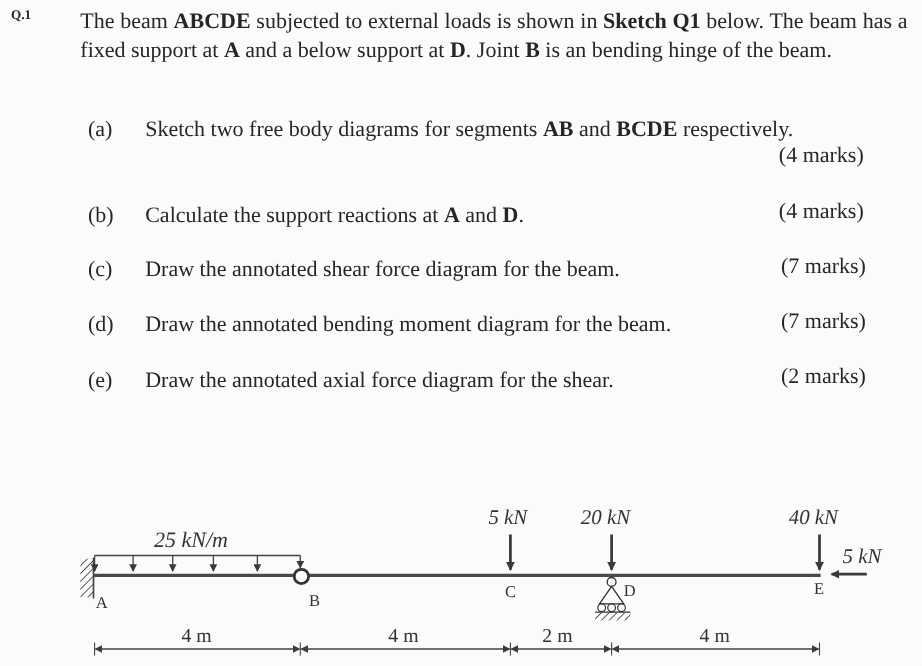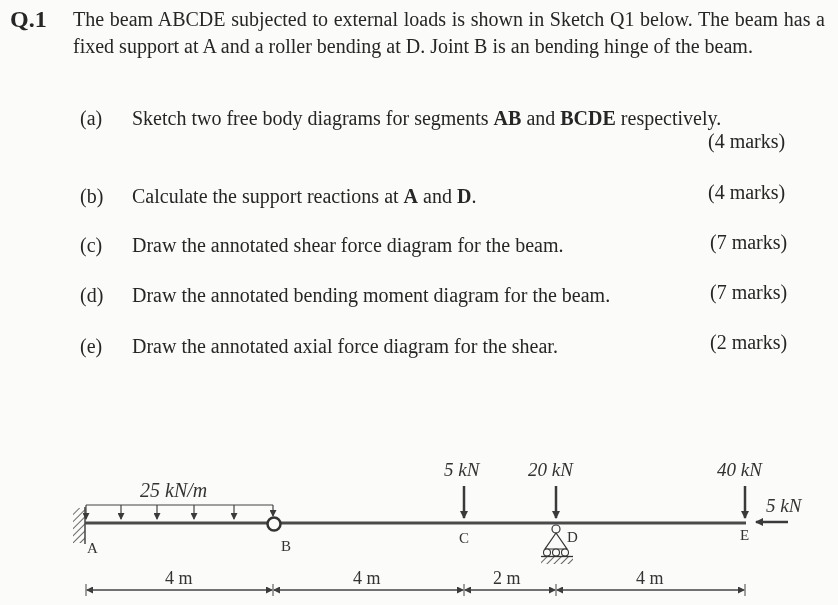--- a/index.html
+++ b/index.html
@@ -3,35 +3,35 @@
 <meta charset="utf-8">
 <style>
   html, body { margin:0; padding:0; }
   body {
     width:838px; height:605px; overflow:hidden;
     background:#fbfbf9;
     font-family:"Liberation Serif", "DejaVu Serif", serif;
     color:#262626;
     position:relative;
   }
-  .qnum { position:absolute; left:10px; top:6px; font-size:24px; font-weight:bold; }
+  .qnum { position:absolute; left:10px; top:6px; font-size:12px; font-weight:bold; }
   .intro { position:absolute; left:73px; top:6px; width:752px; font-size:20px; line-height:27px; text-align:justify; }
-  .intro b { font-weight:normal; }
+  .intro b { font-weight:bold; }
   .part { position:absolute; left:80px; font-size:20px; }
   .part .lbl { position:absolute; left:0; top:0; }
   .part .txt { position:absolute; left:52px; top:0; white-space:nowrap; }
   .marks { position:absolute; font-size:20px; white-space:nowrap; }
   svg { position:absolute; left:0; top:0; }
   .lab { font-family:"Liberation Serif", serif; fill:#333; }
 </style>
 </head>
 <body>
 
 <div class="qnum">Q.1</div>
-<div class="intro" id="intro"><span>The beam </span><b>ABCDE</b><span> subjected to external loads is shown in </span><b>Sketch Q1</b><span> below. The beam has a fixed support at </span><b>A</b><span> and a roller bending at </span><b>D</b><span>. Joint </span><b>B</b><span> is an bending hinge of the beam.</span></div>
+<div class="intro" id="intro"><span>The beam </span><b>ABCDE</b><span> subjected to external loads is shown in </span><b>Sketch Q1</b><span> below. The beam has a fixed support at </span><b>A</b><span> and a below support at </span><b>D</b><span>. Joint </span><b>B</b><span> is an bending hinge of the beam.</span></div>
 
 <div class="part" style="top:107px;">
   <span class="lbl">(a)</span>
   <span class="txt"><span>Sketch two free body diagrams for segments </span><b>AB</b><span> and </span><b>BCDE</b><span> respectively.</span></span>
 </div>
 <div class="marks" style="left:708px;top:130px;">(4 marks)</div>
 
 <div class="part" style="top:185px;">
   <span class="lbl">(b)</span>
   <span class="txt"><span>Calculate the support reactions at </span><b>A</b><span> and </span><b>D</b><span>.</span></span>

